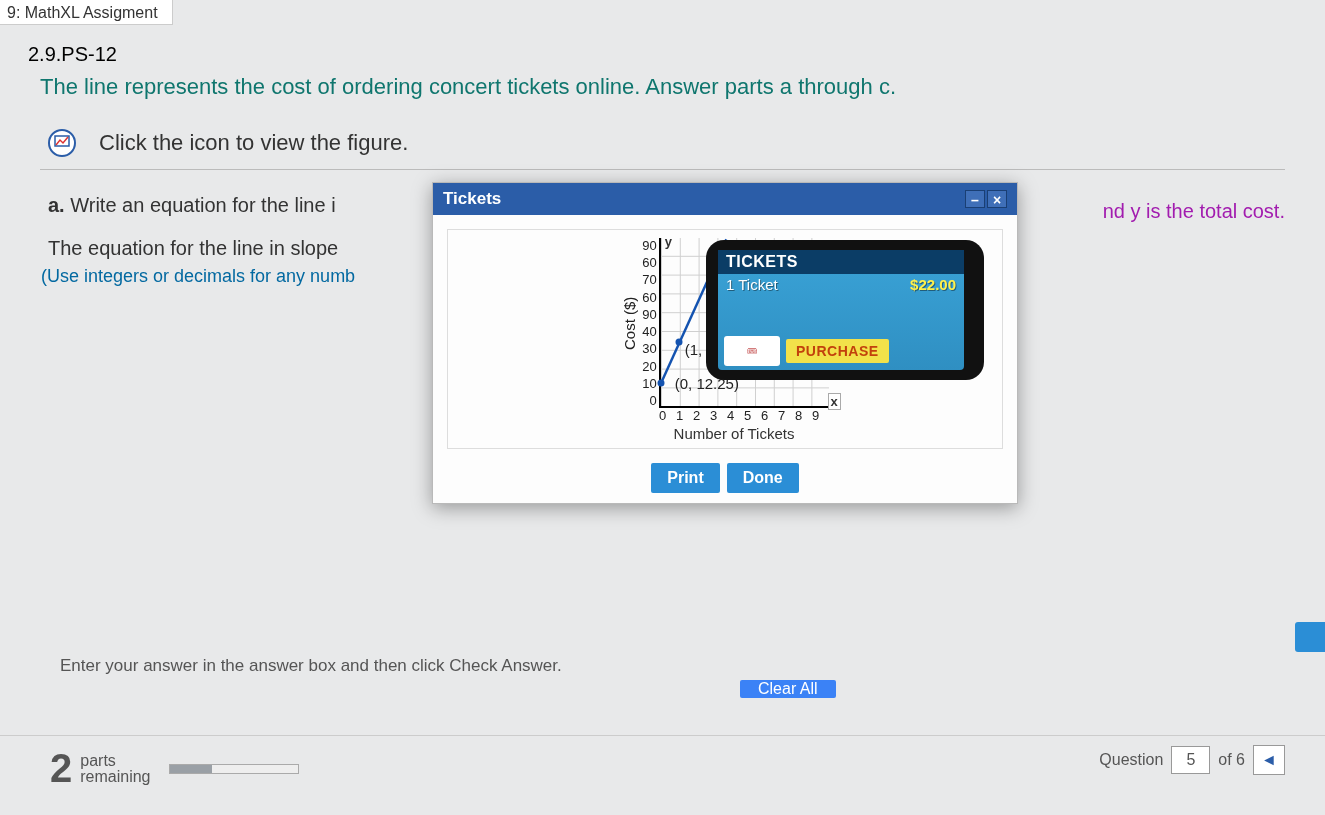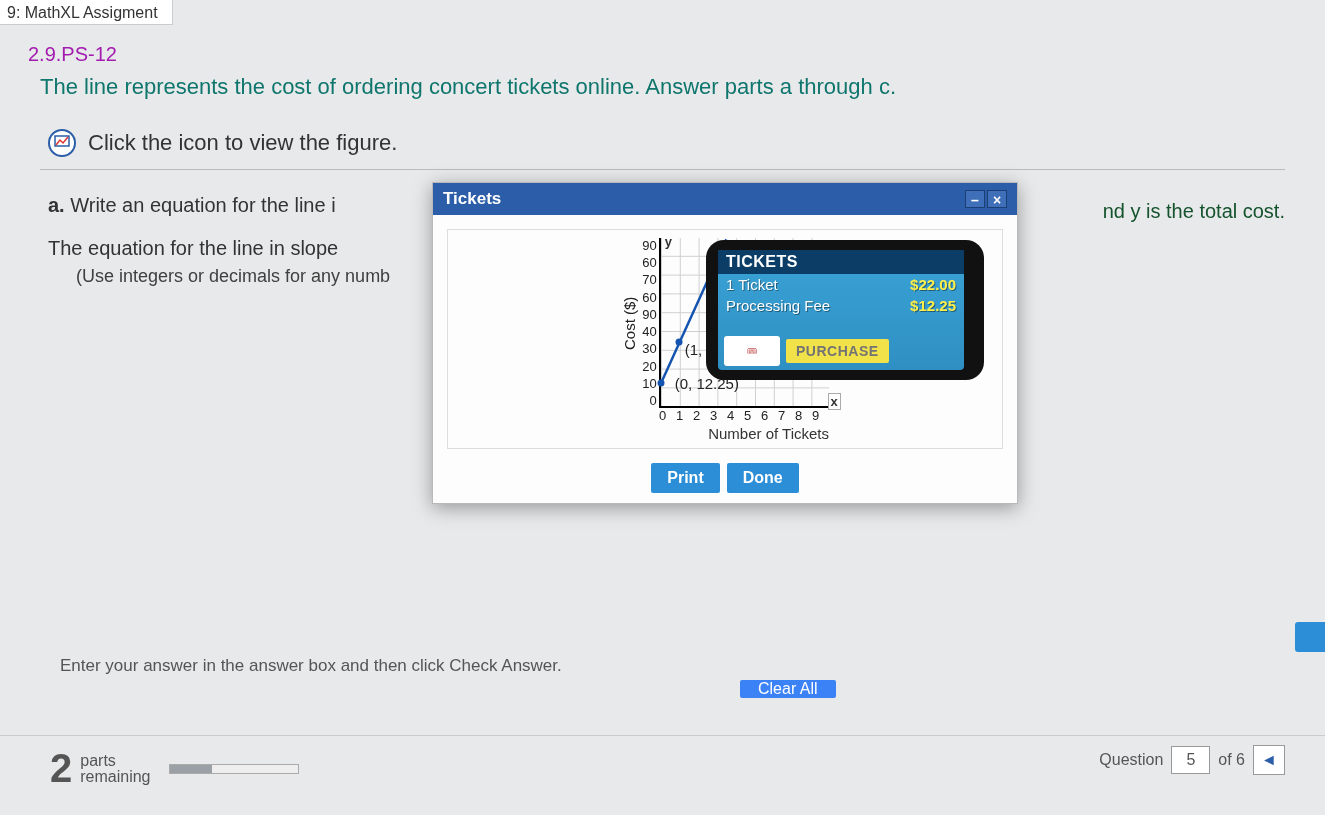--- a/index.html
+++ b/index.html
@@ -18,34 +18,34 @@
     border-top: none;
     padding: 4px 14px 2px 14px;
     font-size: 16px;
     color: #333;
     display: inline-block;
     margin-left: -8px;
   }
   .question-id {
     margin: 18px 0 4px 28px;
     font-size: 20px;
-    color: #a21caf;
+    color: #000000;
   }
   .question-body {
     margin: 4px 24px 0 40px;
     font-size: 22px;
     color: #0f766e;
     line-height: 1.5;
   }
   .view-figure {
     margin: 26px 0 10px 48px;
     font-size: 22px;
     display: flex;
     align-items: center;
-    gap: 12px;
+    gap: 23px;
   }
   .view-figure .icon-wrap {
     width: 28px; height: 28px;
     border: 2px solid #2b5da8;
     border-radius: 50%;
     display: inline-flex;
     align-items: center;
     justify-content: center;
     color: #2b5da8;
     font-size: 15px;
@@ -59,30 +59,30 @@
   .part-a {
     margin: 24px 0 0 48px;
     font-size: 20px;
   }
   .part-a .bold { font-weight: bold; }
   .sub {
     margin: 20px 0 0 48px;
     font-size: 20px;
   }
   .hint {
-    margin: 6px 0 0 76px;
+    margin: 6px 0 0 41px;
     font-size: 18px;
-    color: #404040;
+    color: #0369a1;
   }
   .right-fragment {
     position: absolute;
     top: 200px;
     right: 40px;
     font-size: 20px;
-    color: #14532d;
+    color: #a21caf;
   }
 
   
   .modal {
     position: absolute;
     left: 432px;
     top: 182px;
     width: 586px;
     background: #fff;
     border: 1px solid #b9b9b9;
@@ -185,21 +185,21 @@
     display: flex;
     font-size: 13px;
     color: #222;
     width: 170px;
     margin-left: 28px;
   }
   .xticks span { flex: 1; text-align: center; }
   .xlabel {
     font-size: 15px;
     margin: 2px 0 0 18px;
-    text-align: right;
+    text-align: center;
     width: 190px;
   }
 
   
   .phone {
     position: absolute;
     left: 258px;
     top: 10px;
     width: 278px;
     height: 140px;
@@ -237,21 +237,21 @@
     margin-top: auto;
   }
   .ph-chip {
     background: #fff; border-radius: 3px;
     width: 56px; height: 30px;
     display: flex; align-items: center; justify-content: center;
     font-size: 8px; color: #a00;
   }
   .ph-purchase {
     background: #f2e24a;
-    color: #737373;
+    color: #c2410c;
     font-weight: bold;
     font-size: 14px;
     padding: 4px 10px;
     border-radius: 2px;
     letter-spacing: 0.5px;
   }
 
   .modal-buttons {
     display: flex;
     justify-content: center;
@@ -431,24 +431,20 @@
       </div>
       <div class="xlabel">Number of Tickets</div>
 
       <div class="phone">
         <div class="phone-screen">
           <div class="ph-title">TICKETS</div>
           <div class="ph-row">
             <span>1 Ticket</span>
             <span class="price">$22.00</span>
           </div>
-          <div class="ph-row">
-            <span>Processing Fee</span>
-            <span class="price">$12.25</span>
-          </div>
           <div class="ph-bottom">
             <div class="ph-chip">🎟</div>
             <div class="ph-purchase">PURCHASE</div>
           </div>
         </div>
       </div>
 
     </div>
     <div class="modal-buttons">
       <button class="mbtn">Print</button>

